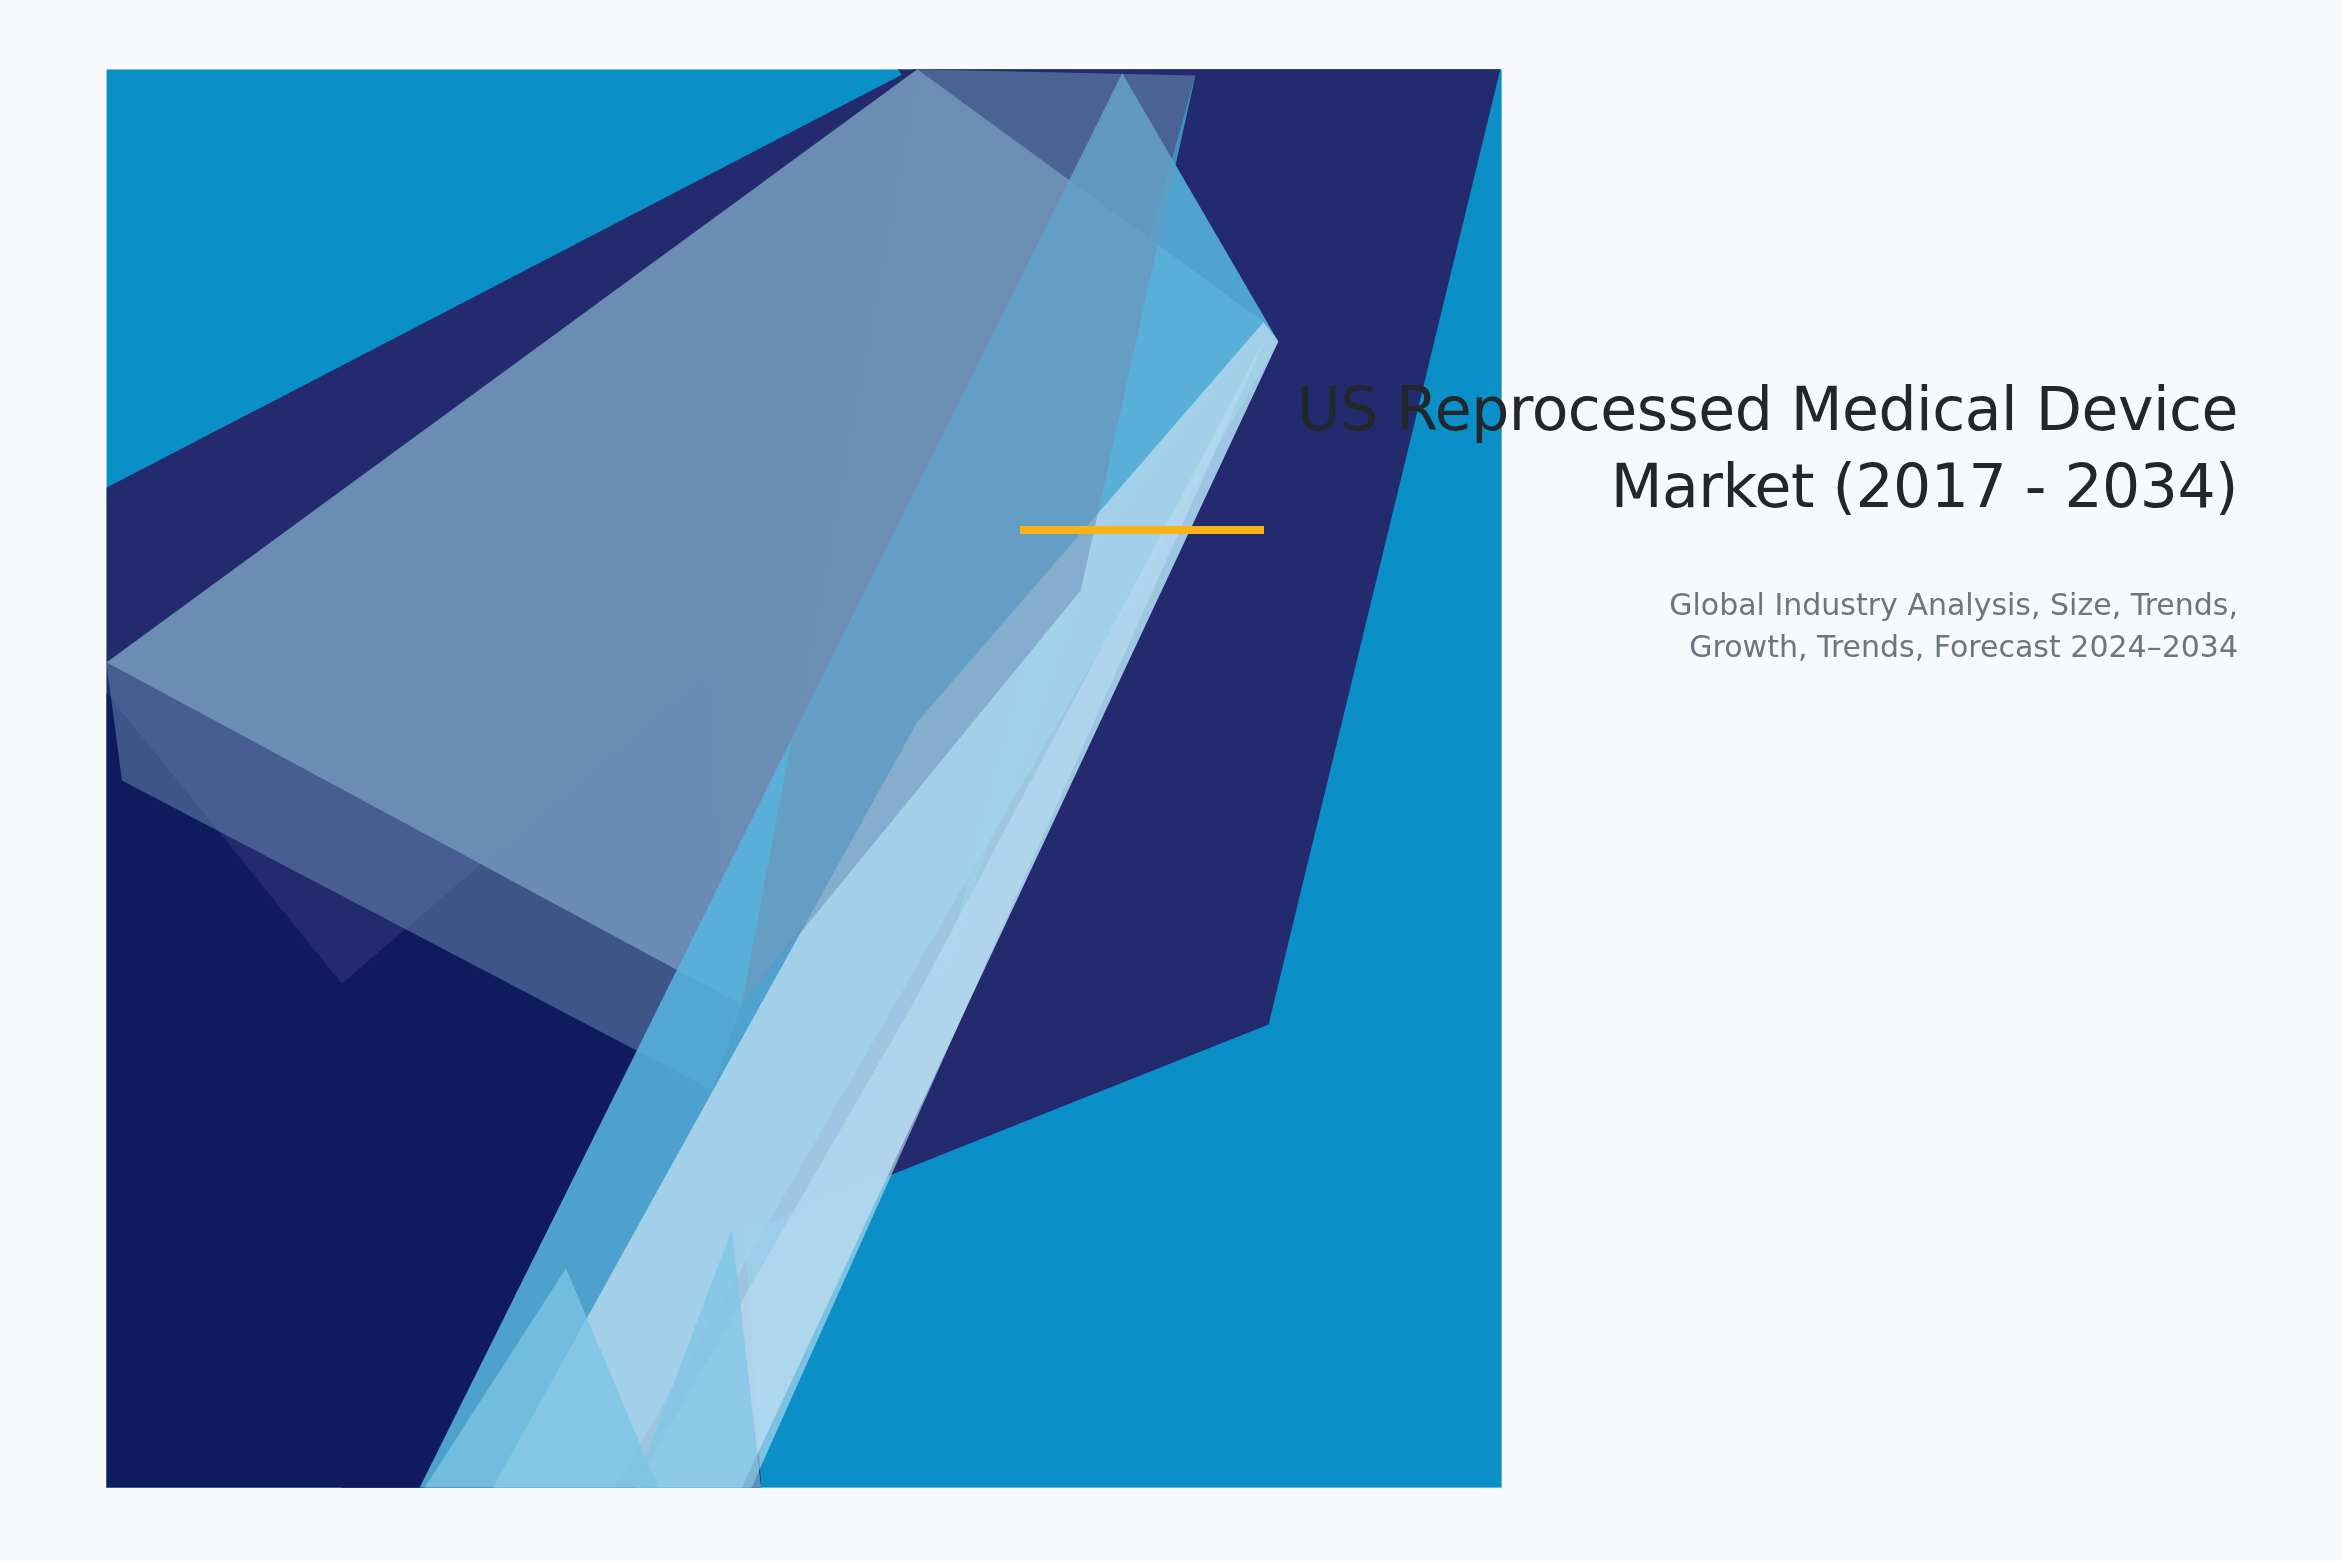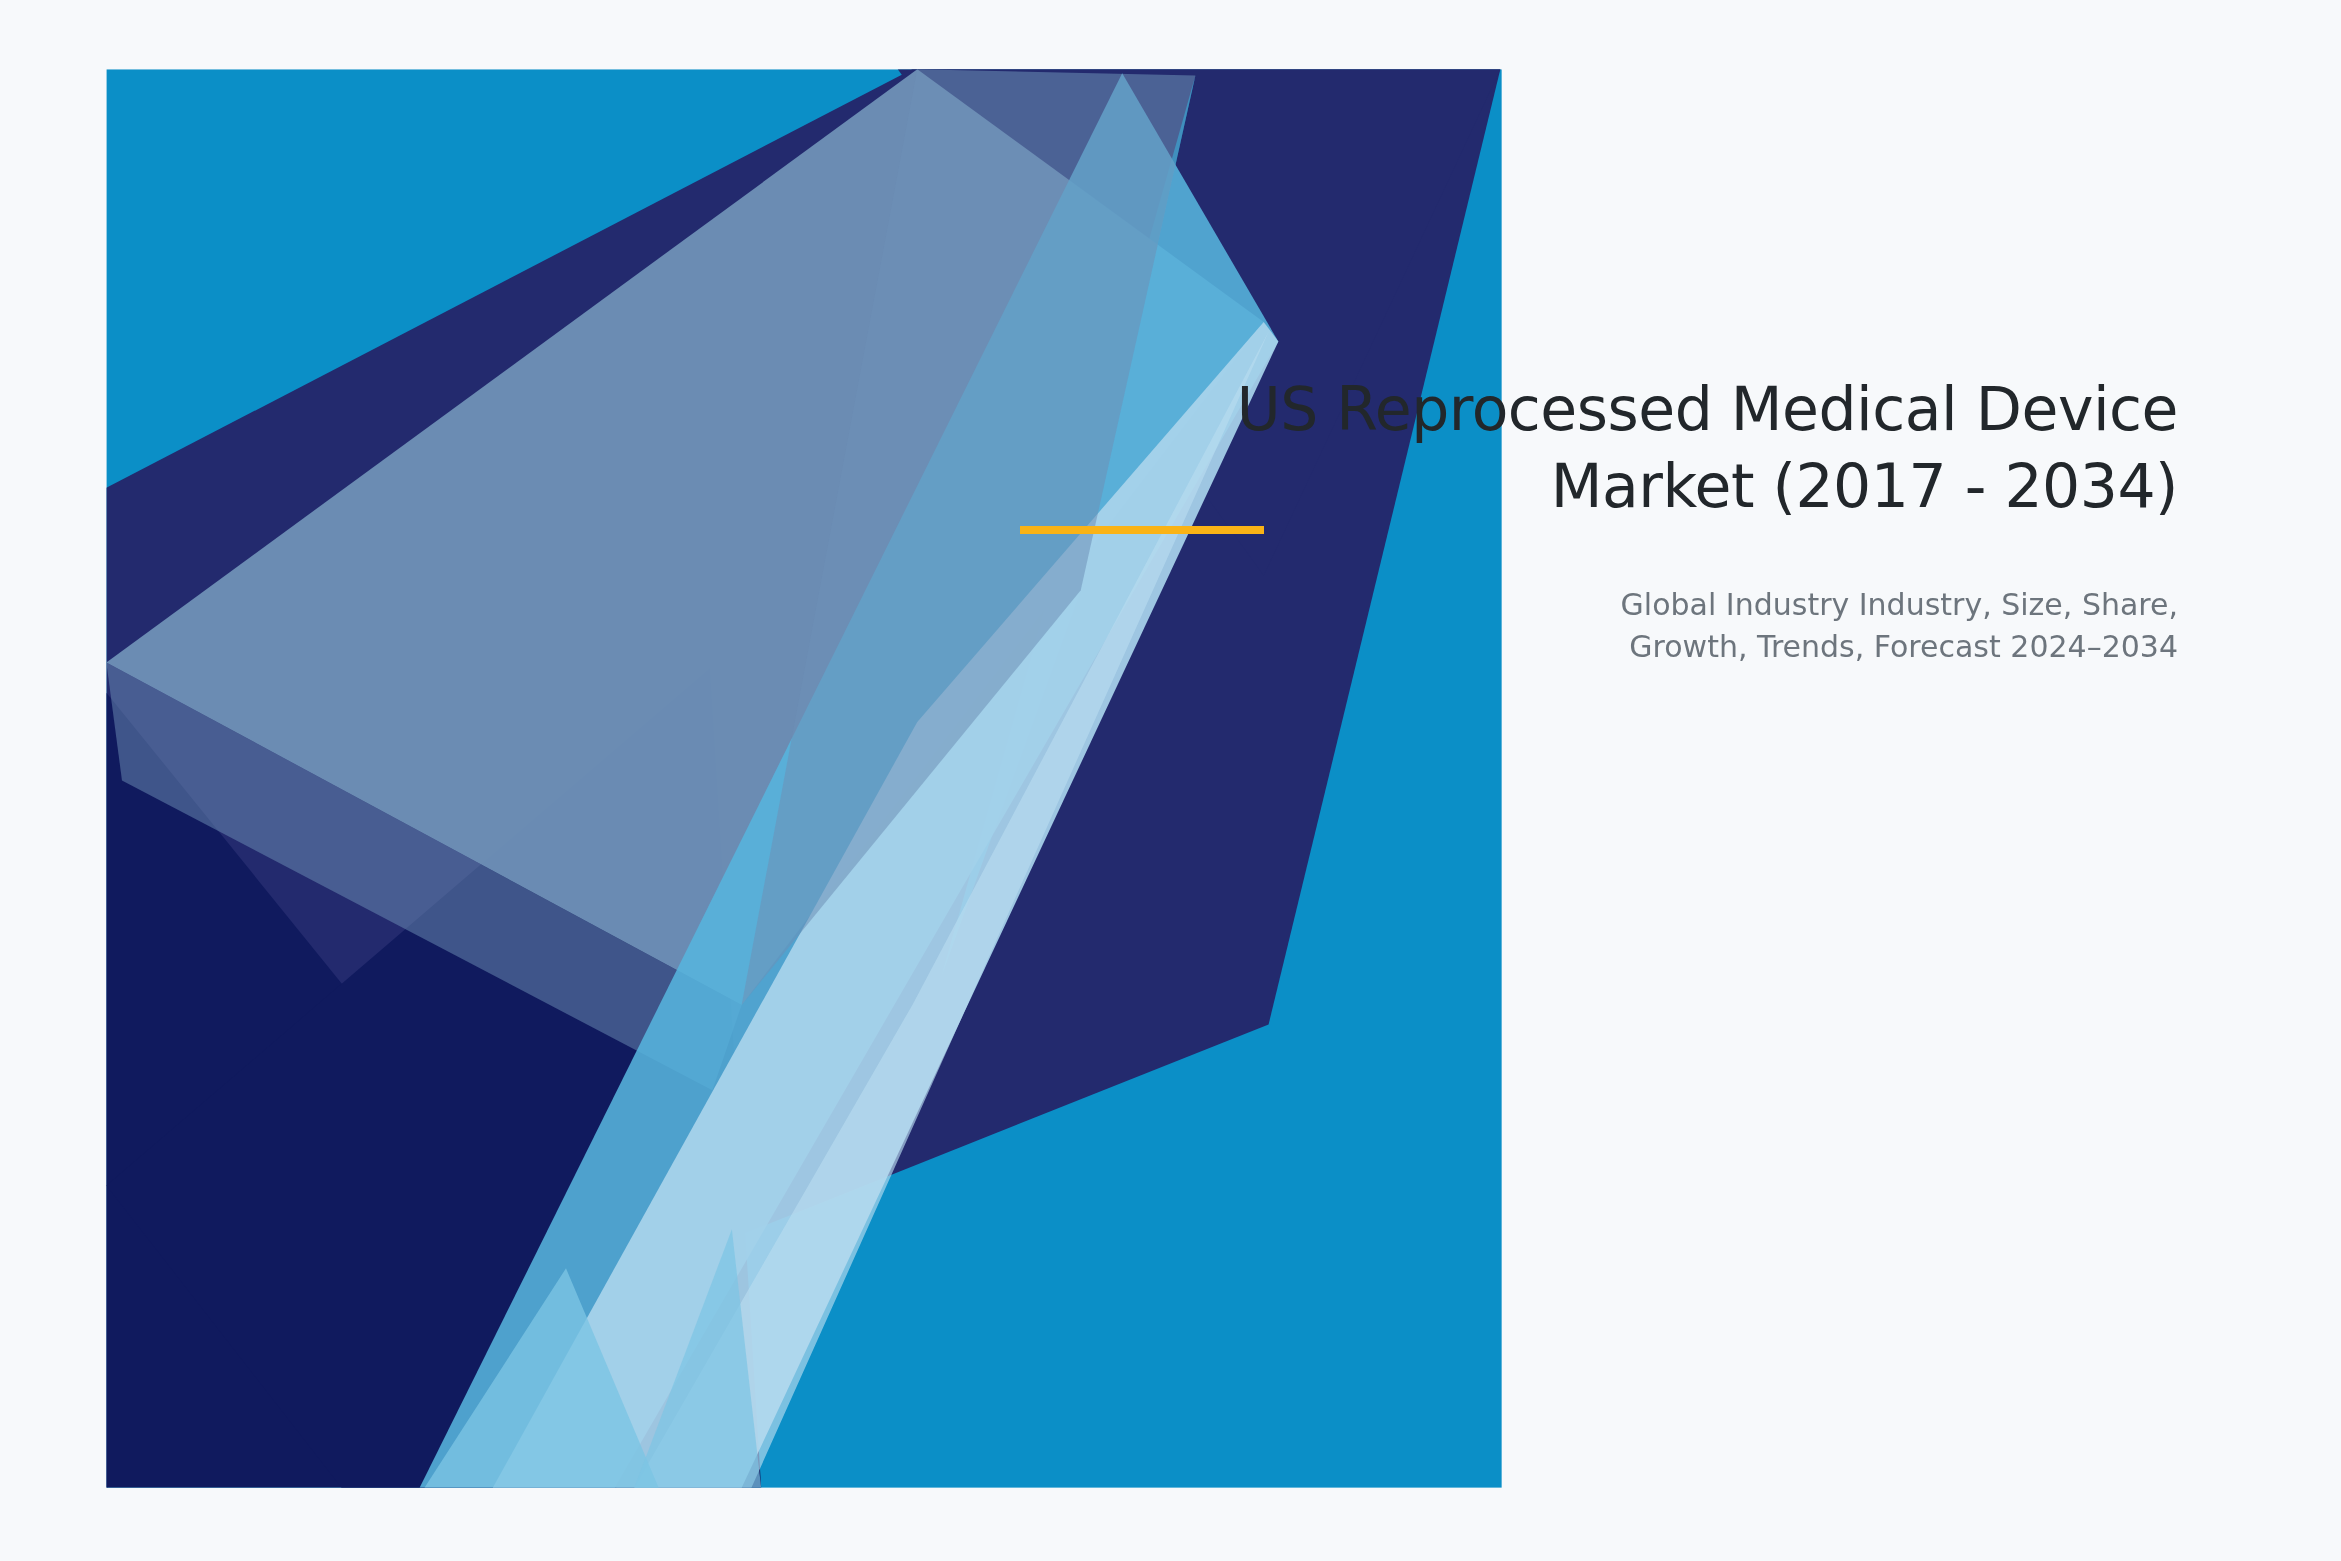--- a/index.html
+++ b/index.html
@@ -21,21 +21,21 @@
   }
   #artwork {
     position: absolute;
     left: 0;
     top: 0;
     width: 2342px;
     height: 1561px;
   }
   #text-block {
     position: absolute;
-    left: 924px;
+    left: 984px;
     top: 371px;
     width: 1254px;
     text-align: right;
   }
   #title-wrap {
     position: relative;
     display: block;
   }
   #report-title {
     position: relative;
@@ -116,19 +116,19 @@
 
       <polygon points="1880,142 2450,155 2215,1210 1520,2060" fill="#6d8fb6" fill-opacity="0.55"></polygon>
 
     </g>
   </svg>
 
   <div id="text-block">
     <div id="title-wrap">
       <h1 id="report-title"><span>US Reprocessed Medical Device</span><br><span>Market (2017 - 2034)</span></h1>
     </div>
-    <p id="report-subtitle"><span>Global Industry Industry, Size, Share,</span><br><span>Growth, Trends, Forecast 2024–2034</span></p>
+    <p id="report-subtitle"><span>Global Industry Analysis, Size, Trends,</span><br><span>Growth, Trends, Forecast 2024–2034</span></p>
   </div>
 
   <div id="title-underline"></div>
 
 </div>
 
 
 </body></html>

